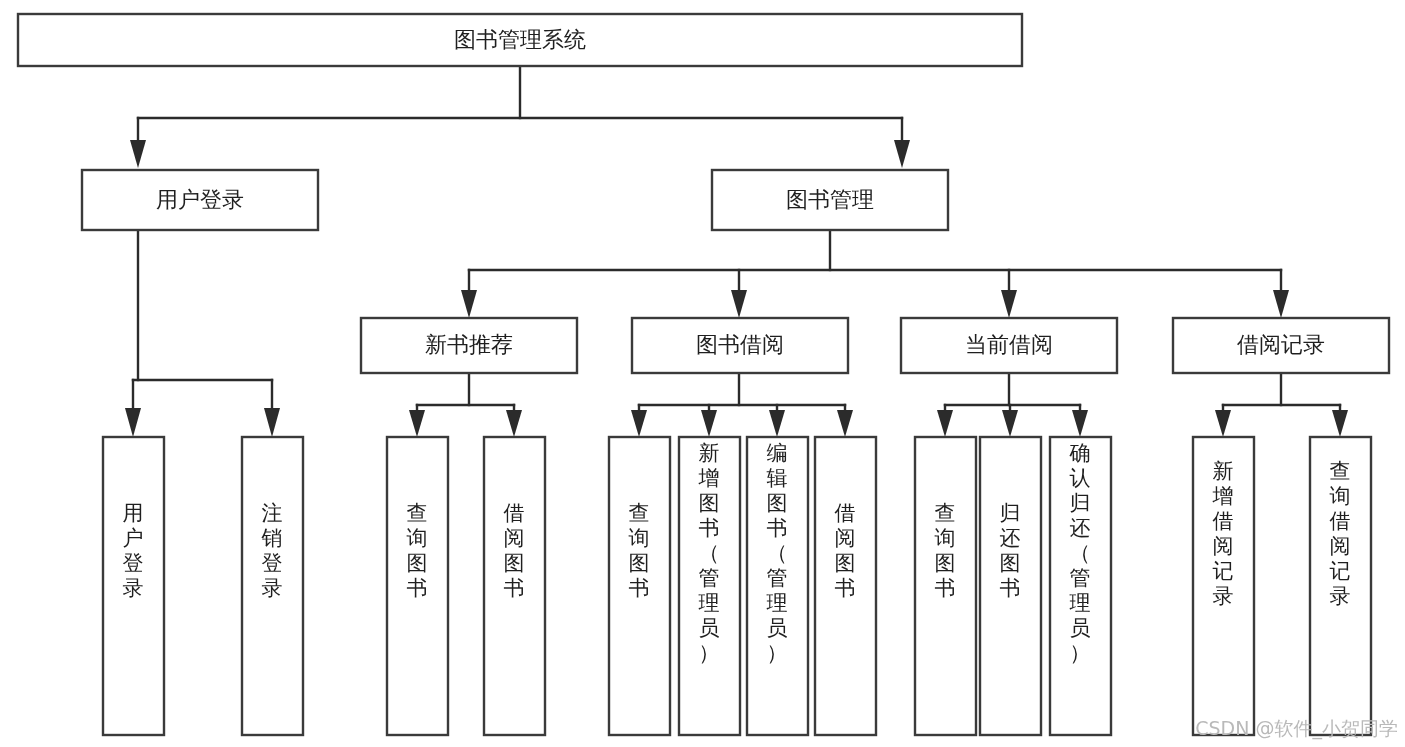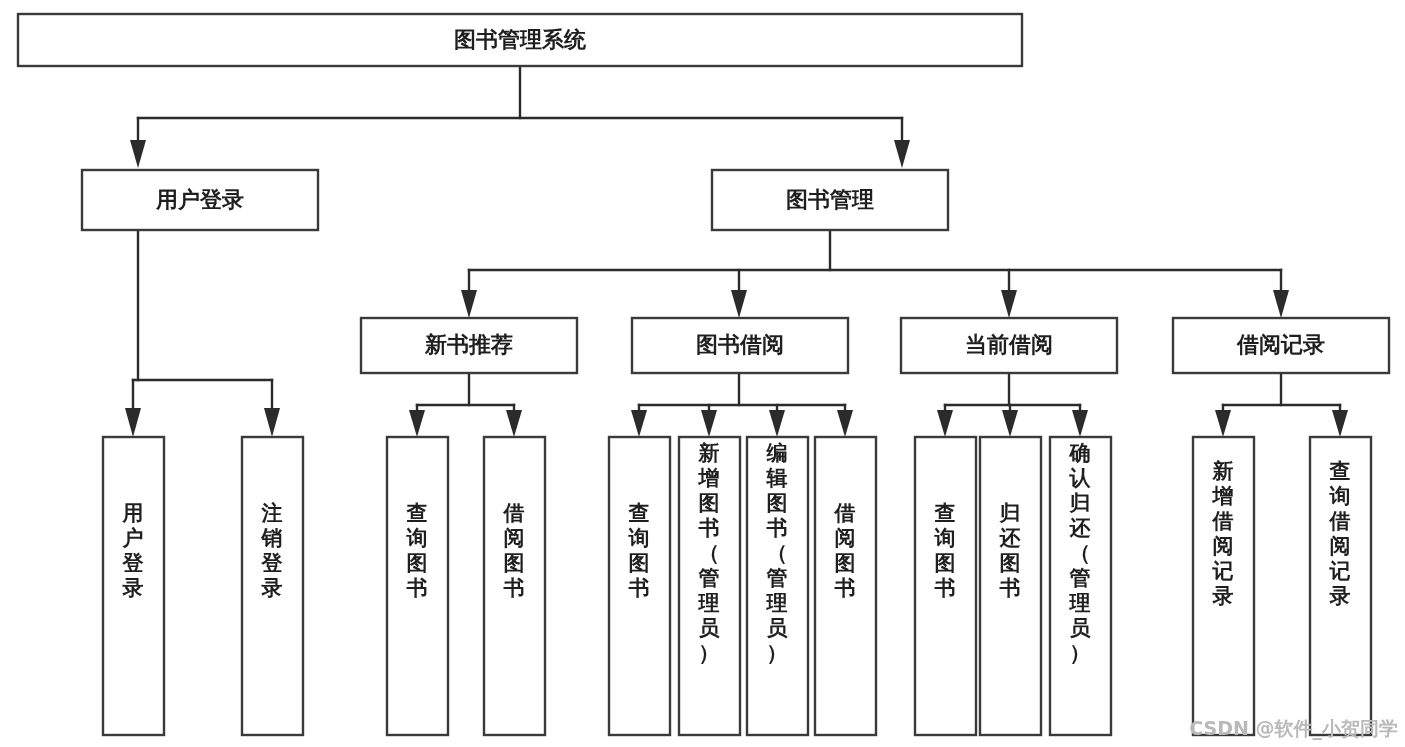--- a/index.html
+++ b/index.html
@@ -9,21 +9,20 @@
   }
   body {
     font-family: "DejaVu Sans", "Liberation Sans", sans-serif;
   }
   #diagram-root {
     position: relative;
     width: 1405px;
     height: 747px;
     background: #ffffff;
     overflow: hidden;
-    font-weight: bold;
   }
   svg.diagram-canvas {
     position: absolute;
     left: 0;
     top: 0;
     width: 1405px;
     height: 747px;
   }
   .node-box {
     fill: #ffffff;

